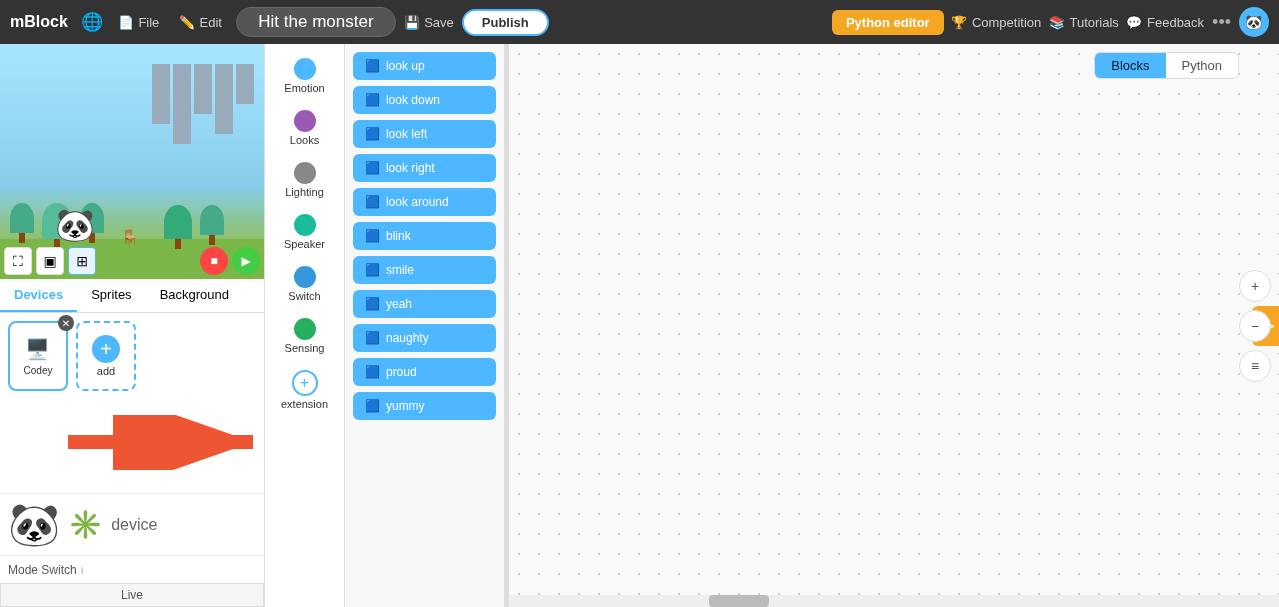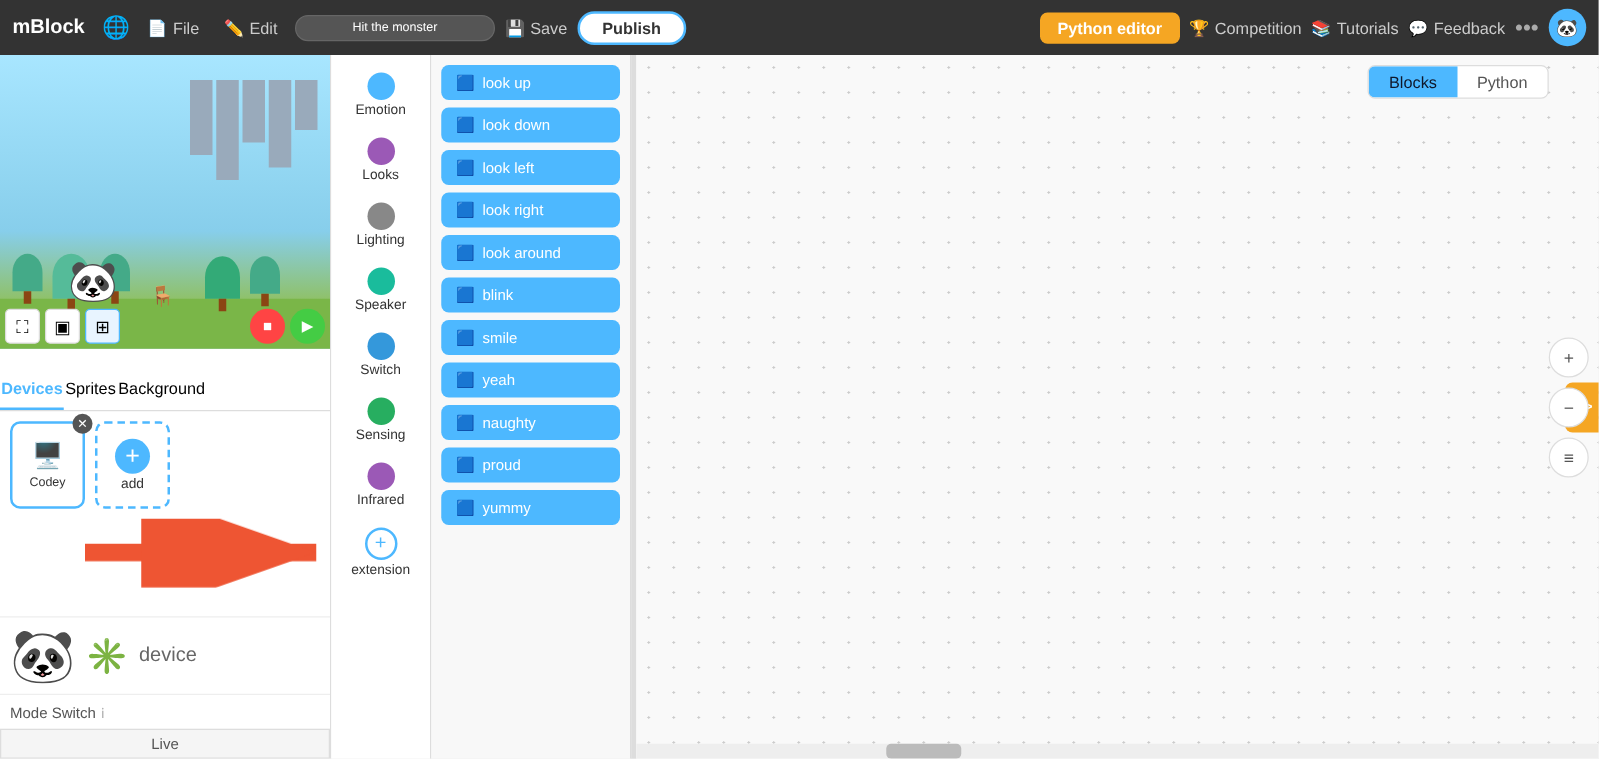--- a/index.html
+++ b/index.html
@@ -5,21 +5,21 @@
     * { box-sizing: border-box; margin: 0; padding: 0; }
     body { font-family: -apple-system, BlinkMacSystemFont, 'Segoe UI', sans-serif; font-size: 13px; background: #f0f0f0; overflow: hidden; width: 1279px; height: 607px; }
 
     
     #header {
       display: flex; align-items: center; height: 44px; background: #333; padding: 0 10px; gap: 8px; flex-shrink: 0;
     }
     #header .logo { color: white; font-weight: bold; font-size: 16px; margin-right: 6px; }
     #header .header-btn { display: flex; align-items: center; gap: 4px; color: #ccc; background: none; border: none; cursor: pointer; font-size: 13px; padding: 4px 6px; }
     #header .project-name-input {
-      background: #555; border: 1px solid #666; border-radius: 20px; color: white; padding: 4px 14px; font-size: 10px; width: 160px; text-align: center;
+      background: #555; border: 1px solid #666; border-radius: 20px; color: white; padding: 4px 14px; font-size: 17px; width: 160px; text-align: center;
     }
     #header .save-btn { color: #ccc; background: none; border: none; cursor: pointer; font-size: 13px; display: flex; align-items: center; gap: 4px; }
     #header .publish-btn { background: white; border: 2px solid #4db8ff; border-radius: 20px; color: #333; font-weight: bold; padding: 4px 18px; cursor: pointer; font-size: 13px; }
     #header .spacer { flex: 1; }
     #header .python-btn { background: #f5a623; color: white; border: none; border-radius: 6px; padding: 5px 14px; font-size: 13px; font-weight: bold; cursor: pointer; }
     #header .nav-link { color: #ccc; background: none; border: none; cursor: pointer; font-size: 13px; display: flex; align-items: center; gap: 4px; }
     #header .avatar { width: 30px; height: 30px; border-radius: 50%; background: #4db8ff; display: flex; align-items: center; justify-content: center; color: white; font-size: 14px; }
     #header .more-btn { color: #aaa; font-size: 18px; cursor: pointer; background: none; border: none; }
 
     
@@ -40,21 +40,21 @@
     #panda { position: absolute; bottom: 35px; left: 60px; font-size: 36px; }
     #bench { position: absolute; bottom: 32px; left: 120px; font-size: 18px; }
     #stage-controls { position: absolute; bottom: 4px; left: 4px; display: flex; gap: 4px; }
     .stage-ctrl-btn { width: 28px; height: 28px; border-radius: 4px; border: 1px solid #ddd; background: white; cursor: pointer; display: flex; align-items: center; justify-content: center; font-size: 14px; }
     .stage-ctrl-btn.active { background: #e8f4ff; border-color: #4db8ff; }
     #stage-stop { position: absolute; bottom: 4px; right: 36px; width: 28px; height: 28px; border-radius: 50%; background: #f44; border: none; cursor: pointer; display: flex; align-items: center; justify-content: center; }
     #stage-go { position: absolute; bottom: 4px; right: 4px; width: 28px; height: 28px; border-radius: 50%; background: #4c4; border: none; cursor: pointer; display: flex; align-items: center; justify-content: center; }
 
     
     #tabs { display: flex; border-bottom: 1px solid #ddd; flex-shrink: 0; }
-    .tab { padding: 8px 1px; cursor: pointer; font-size: 13px; border-bottom: 2px solid transparent; margin-top: 16px; }
+    .tab { padding: 8px 14px; cursor: pointer; font-size: 13px; border-bottom: 2px solid transparent; }
     .tab.active { color: #4db8ff; border-bottom-color: #4db8ff; font-weight: bold; }
 
     
     #devices-area { flex: 1; overflow-y: auto; padding: 8px; display: flex; flex-wrap: wrap; gap: 8px; align-content: flex-start; }
     .device-card { width: 60px; height: 70px; border: 2px solid #4db8ff; border-radius: 8px; display: flex; flex-direction: column; align-items: center; justify-content: center; position: relative; cursor: pointer; background: white; }
     .device-card .close-btn { position: absolute; top: -8px; right: -8px; width: 16px; height: 16px; border-radius: 50%; background: #555; color: white; font-size: 10px; display: flex; align-items: center; justify-content: center; cursor: pointer; }
     .device-label { font-size: 10px; color: #333; margin-top: 4px; }
     .add-device { width: 60px; height: 70px; border: 2px dashed #4db8ff; border-radius: 8px; display: flex; flex-direction: column; align-items: center; justify-content: center; cursor: pointer; background: white; }
     .add-device .plus { width: 28px; height: 28px; border-radius: 50%; background: #4db8ff; color: white; font-size: 20px; display: flex; align-items: center; justify-content: center; }
     .add-label { font-size: 11px; color: #333; margin-top: 2px; }
@@ -280,24 +280,20 @@
     </div>
     <div class="category-item">
       <div class="cat-dot blue2"></div>
       <span class="cat-label">Switch</span>
     </div>
     <div class="category-item">
       <div class="cat-dot green"></div>
       <span class="cat-label">Sensing</span>
     </div>
     <div class="category-item">
-      <div class="cat-dot purple"></div>
-      <span class="cat-label">Infrared</span>
-    </div>
-    <div class="category-item">
       <div class="cat-dot ext">+</div>
       <span class="cat-label">extension</span>
     </div>
   </div>
 
   <div id="blocks-panel">
     <button class="block-btn">
       <span>🟦</span>
       <span>look up</span>
     </button>

